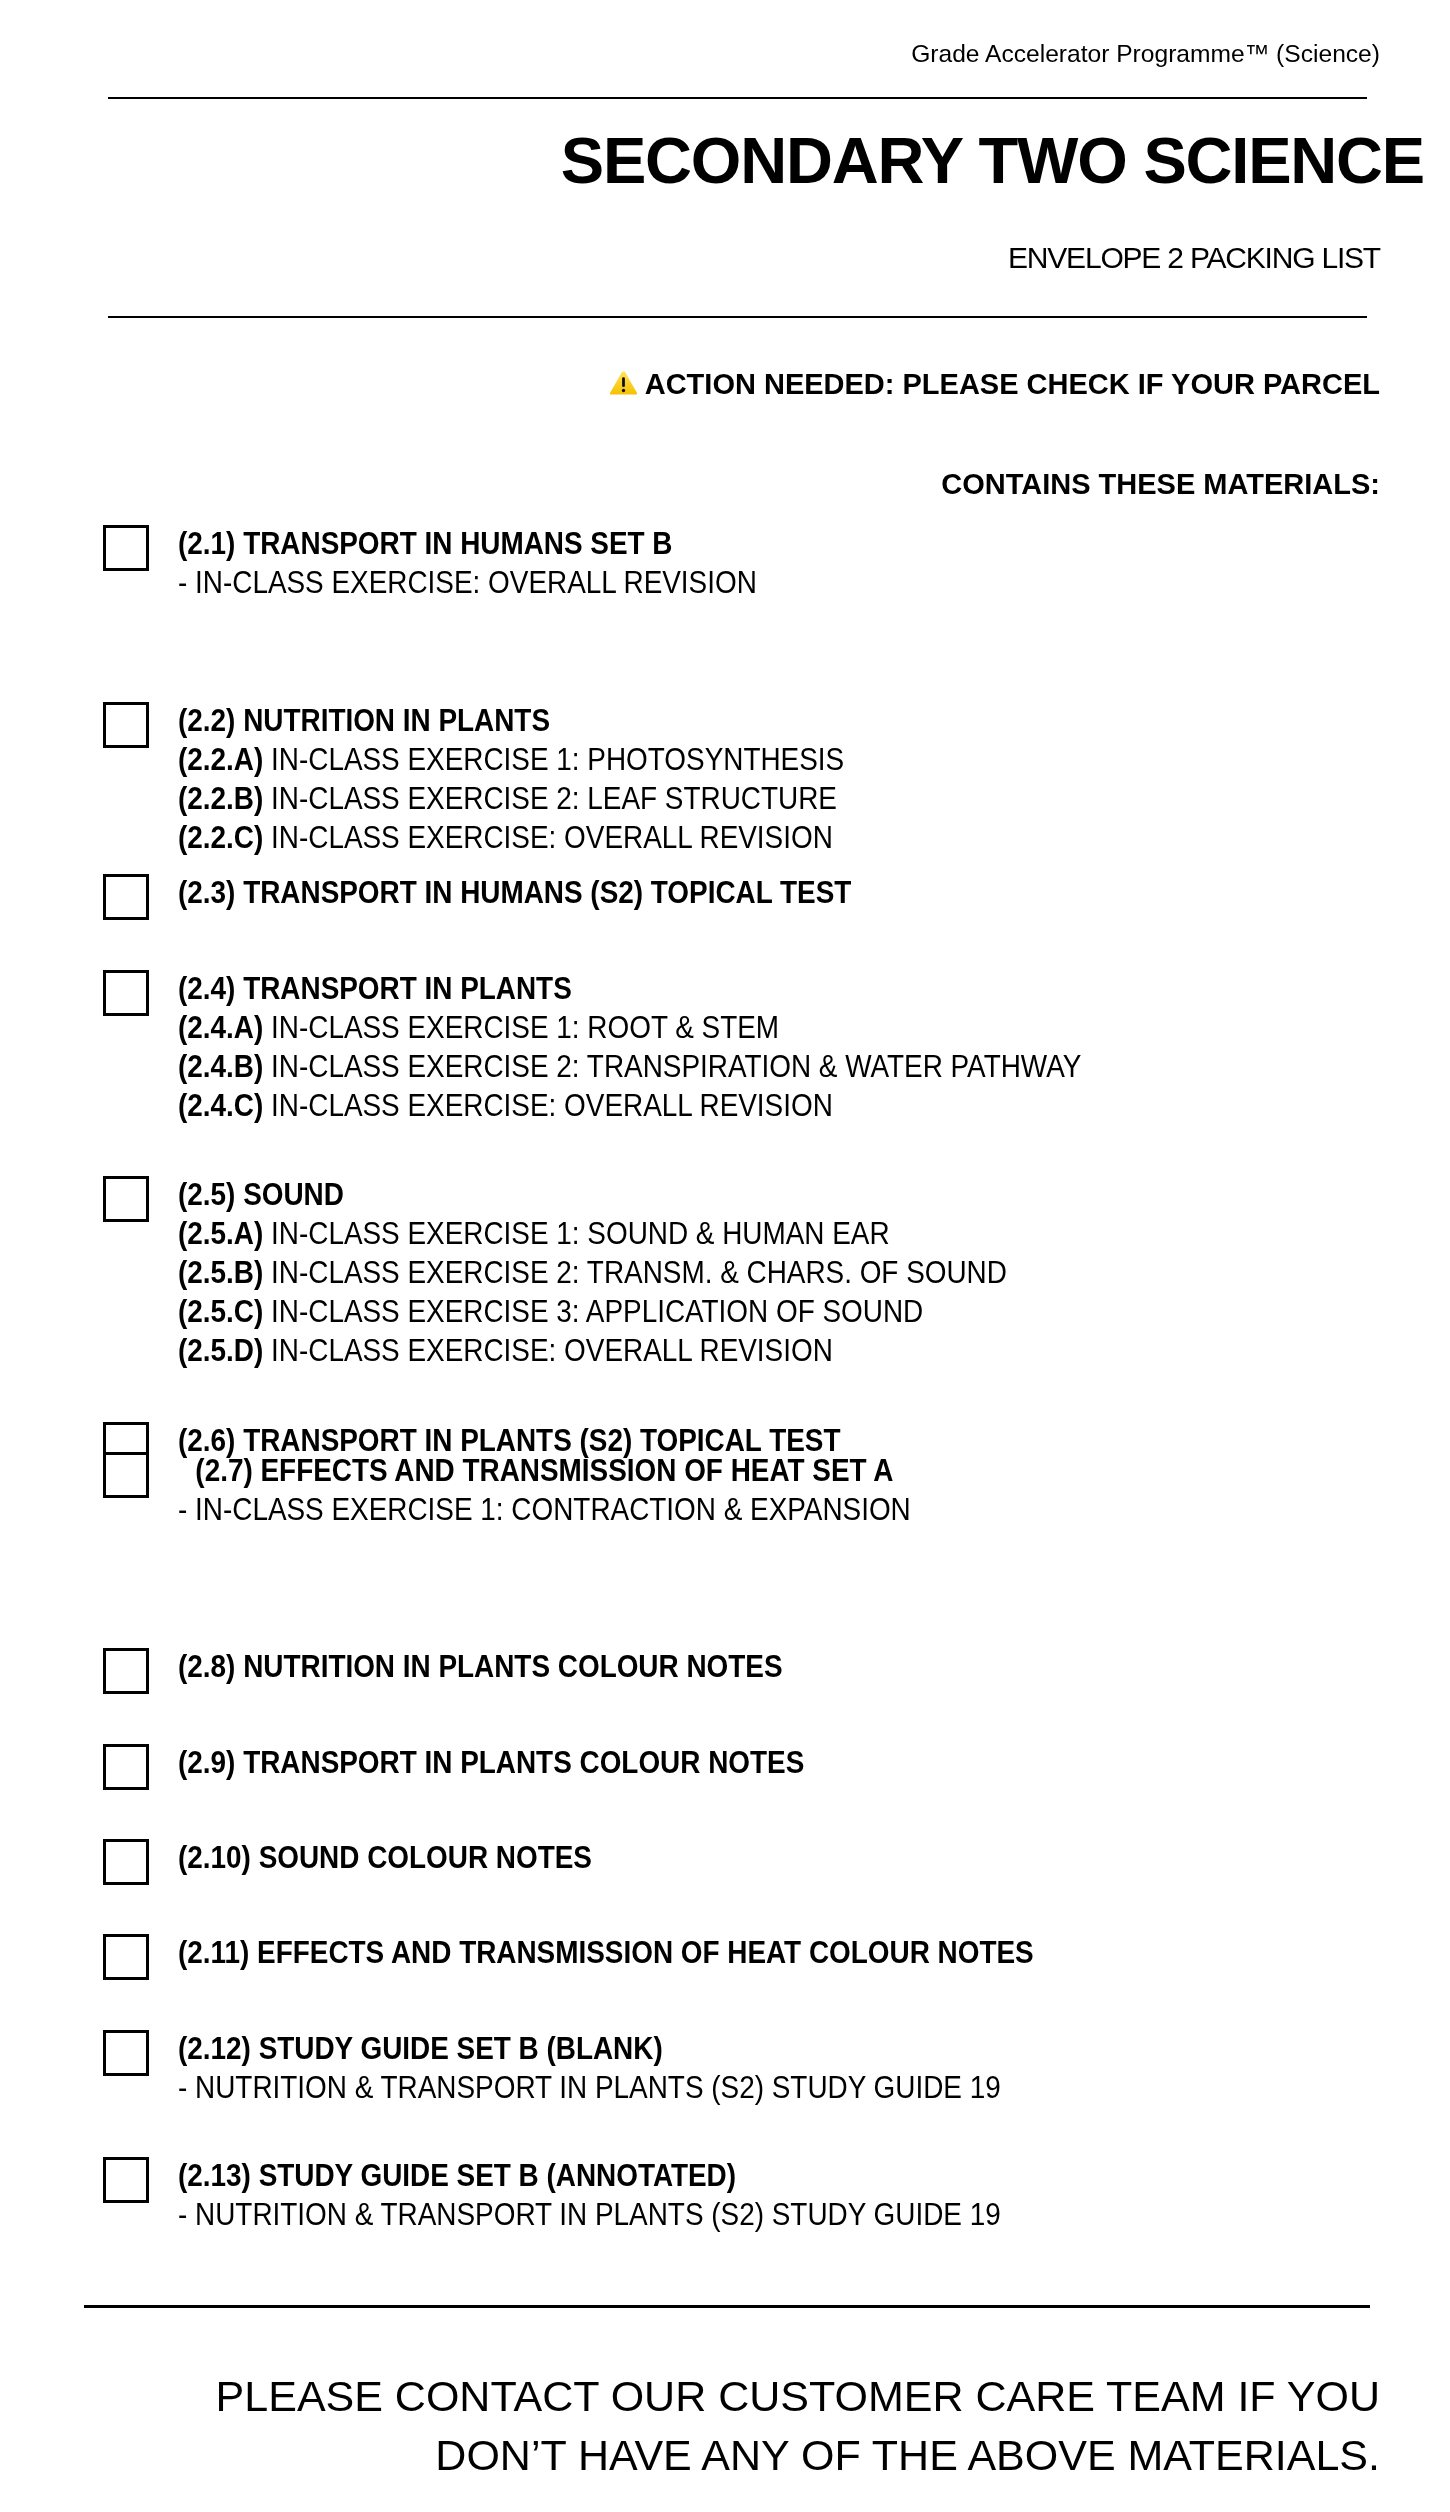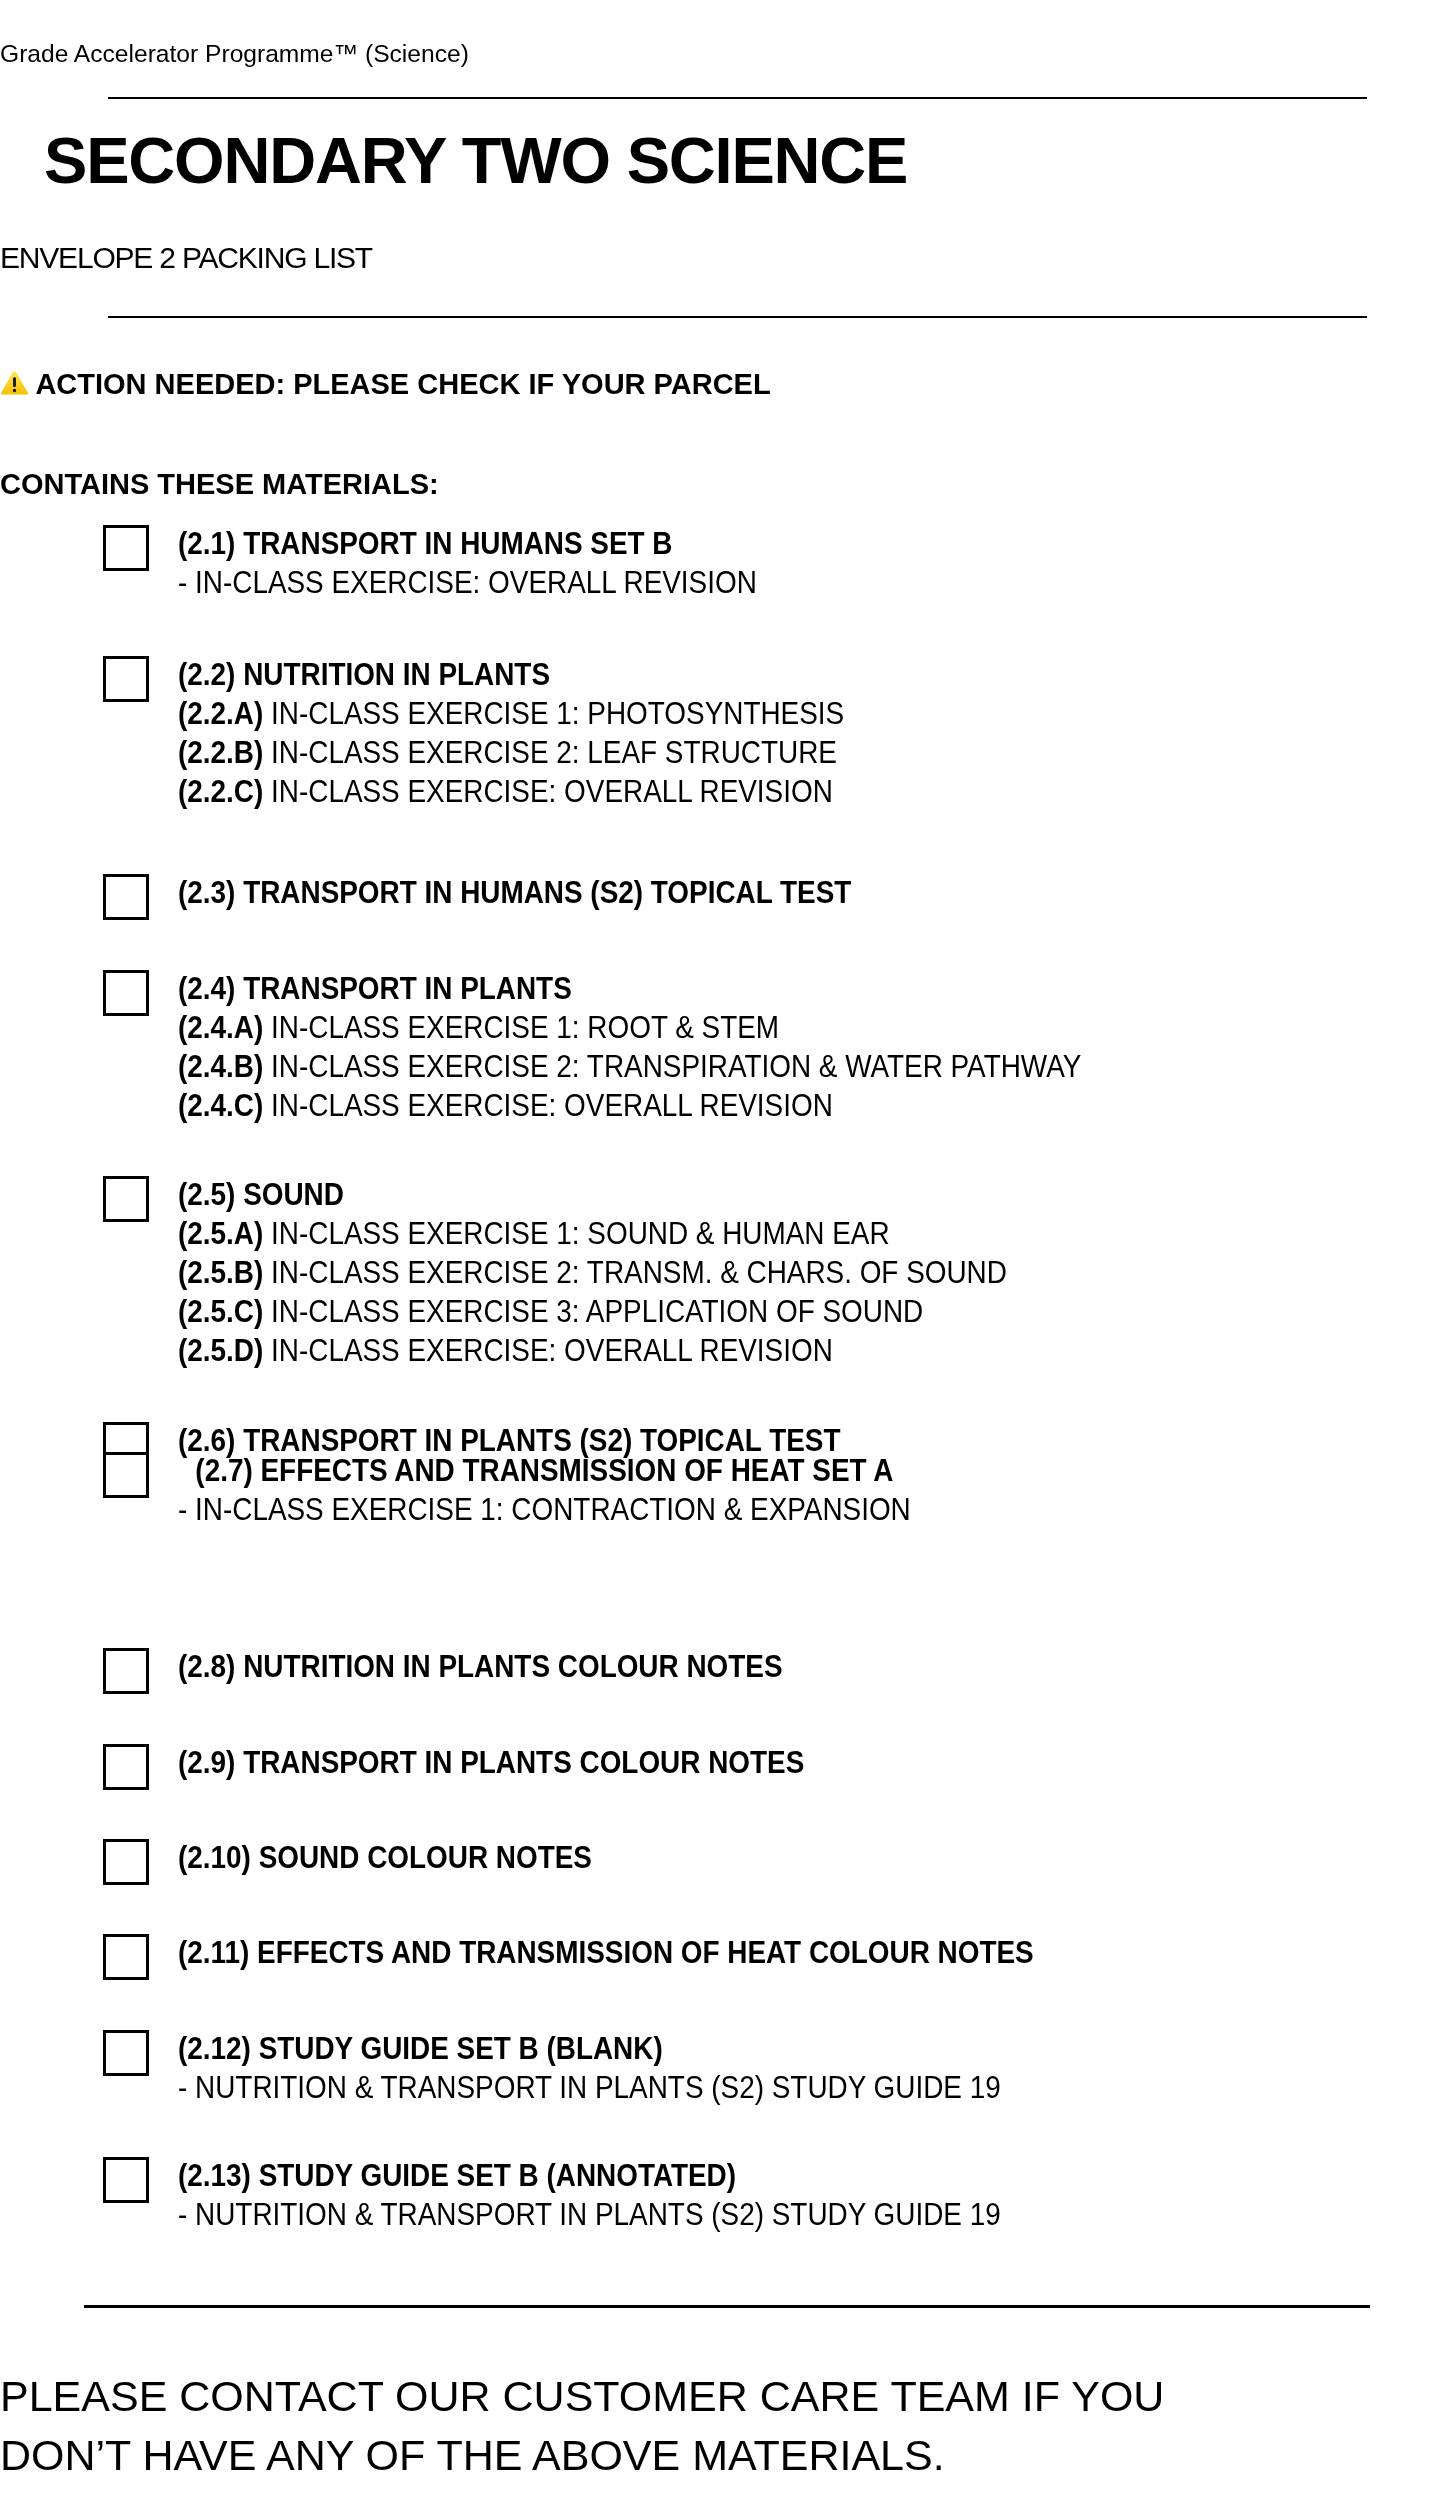--- a/index.html
+++ b/index.html
@@ -1,18 +1,18 @@
 <!DOCTYPE html>
 <html style="font-size:9.4px"><head>
 <meta charset="utf-8">
 <style>
   html, body { margin: 0; padding: 0; background: #ffffff; }
   body { width: 1450px; height: 2512px; position: relative; overflow: hidden; color: #000000; font-family: "Liberation Sans", sans-serif; }
   .rule { position: absolute; background: #000000; }
-  .center-line { position: absolute; left: 0; width: 1364px; text-align: left; white-space: nowrap; }
+  .center-line { position: absolute; left: 16px; width: 1364px; text-align: right; white-space: nowrap; }
   #hdr-text { top: 39px; font-size: 24.6px; line-height: 29px; font-weight: 400; }
   #title { top: 123px; font-size: 65px; line-height: 76px; font-weight: 700; letter-spacing: -1.2px; padding-left: 44px; }
   #envelope { top: 237px; font-size: 30px; line-height: 41px; font-weight: 400; letter-spacing: -1.2px; }
   .heading { font-size: 29px; line-height: 60px; font-weight: 700; }
   #heading-1 { top: 354px; }
   #heading-2 { top: 414px; margin-top: 40px; }
   .warn { display: inline-block; width: 29px; height: 26px; margin-right: 6.4px; vertical-align: -2.3px; }
   .warn svg { display: block; width: 29px; height: 26px; }
   .item { position: absolute; left: 103px; width: 1287px; height: 47px; }
   .checkbox { position: absolute; left: 0; top: 0; width: 40px; height: 40px; border: 3.5px solid #000000; background: #ffffff; cursor: pointer; }
@@ -53,21 +53,21 @@
 <div>
 
   <div class="item" style="top:525px;">
     <div class="checkbox"></div>
     <div class="item-text">
       <span class="item-line b"><span>(2.1)</span> <span>TRANSPORT IN HUMANS SET B</span></span>
       <span class="item-line r"><span>- IN-CLASS EXERCISE: OVERALL REVISION</span></span>
     </div>
   </div>
 
-  <div class="item" style="top:656px;">
+  <div class="item" style="top:702px;">
     <div class="checkbox"></div>
     <div class="item-text">
       <span class="item-line b"><span>(2.2)</span> <span>NUTRITION IN PLANTS</span></span>
       <span class="item-line r"><span class="b">(2.2.A)</span> <span>IN-CLASS EXERCISE 1: PHOTOSYNTHESIS</span></span>
       <span class="item-line r"><span class="b">(2.2.B)</span> <span>IN-CLASS EXERCISE 2: LEAF STRUCTURE</span></span>
       <span class="item-line r"><span class="b">(2.2.C)</span> <span>IN-CLASS EXERCISE: OVERALL REVISION</span></span>
     </div>
   </div>
 
   <div class="item" style="top:874px;">

